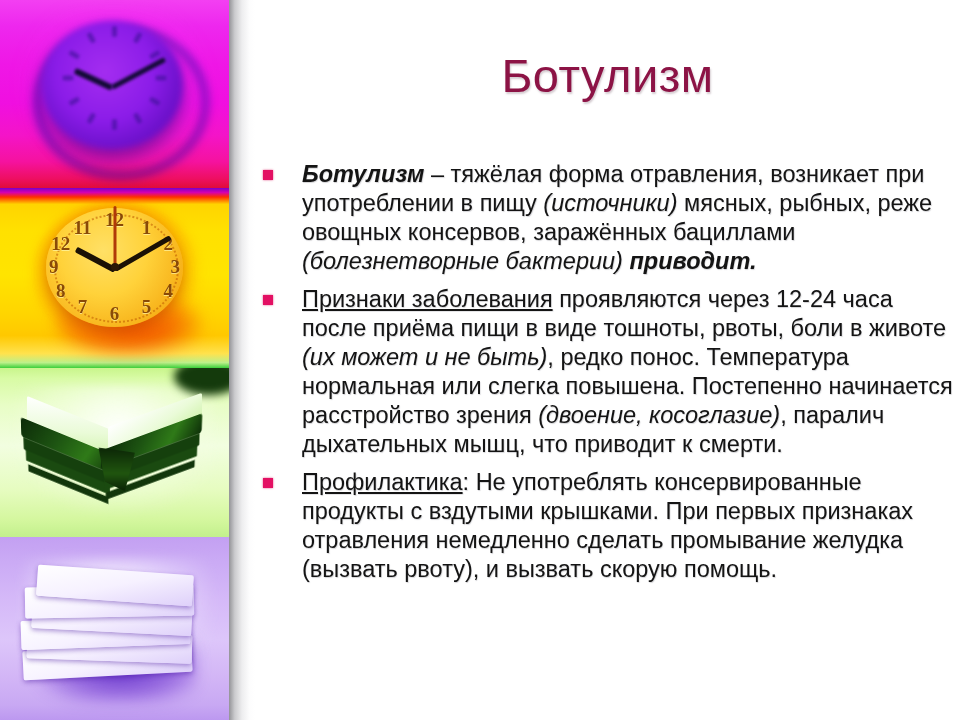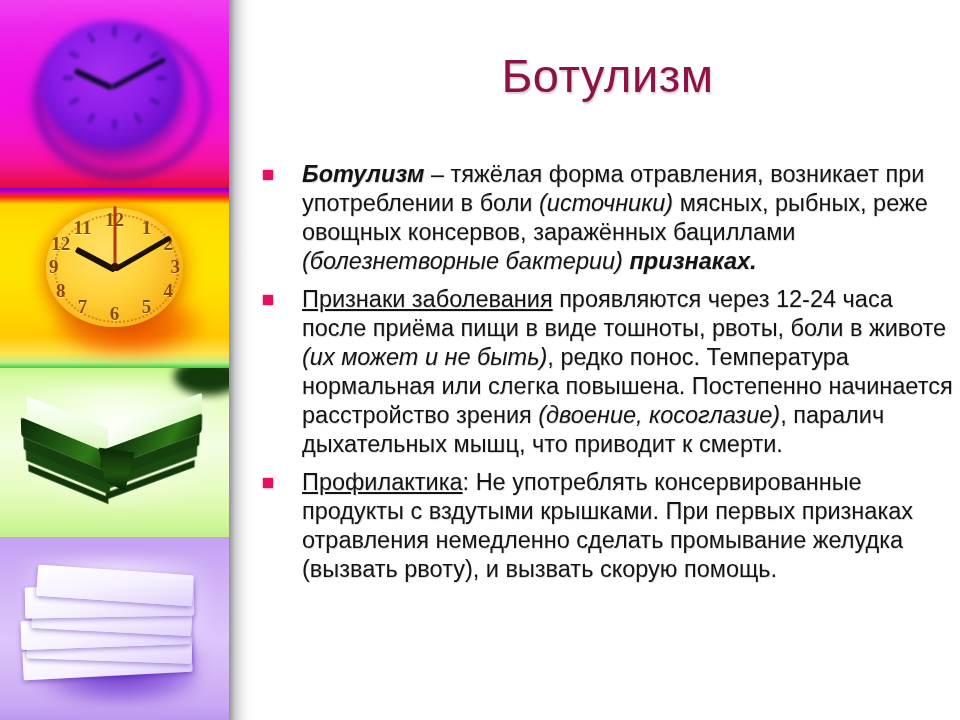--- a/index.html
+++ b/index.html
@@ -418,21 +418,21 @@
   <div id="strip-shadow"></div>
 
   <div id="content">
 
     <div id="slide-title">Ботулизм</div>
 
     <div id="bullet-list">
 
       <div class="bullet-item">
         <span class="bullet-marker"></span>
-        <span class="bbi">Ботулизм</span><span> – тяжёлая форма отравления, возникает при употреблении в боли </span><span class="bi">(источники)</span><span> мясных, рыбных, реже овощных консервов, заражённых бациллами </span><span class="bi">(болезнетворные бактерии)</span><span> </span><span class="bbi">признаках.</span>
+        <span class="bbi">Ботулизм</span><span> – тяжёлая форма отравления, возникает при употреблении в пищу </span><span class="bi">(источники)</span><span> мясных, рыбных, реже овощных консервов, заражённых бациллами </span><span class="bi">(болезнетворные бактерии)</span><span> </span><span class="bbi">приводит.</span>
       </div>
 
       <div class="bullet-item">
         <span class="bullet-marker"></span>
         <span class="bu">Признаки заболевания</span><span> проявляются через 12-24 часа после приёма пищи в виде тошноты, рвоты, боли в животе </span><span class="bi">(их может и не быть)</span><span>, редко понос. Температура нормальная или слегка повышена. Постепенно начинается расстройство зрения </span><span class="bi">(двоение, косоглазие)</span><span>, паралич дыхательных мышц, что приводит к смерти.</span>
       </div>
 
       <div class="bullet-item">
         <span class="bullet-marker"></span>
         <span class="bu">Профилактика</span><span>: Не употреблять консервированные продукты с вздутыми крышками. При первых признаках отравления немедленно сделать промывание желудка (вызвать рвоту), и вызвать скорую помощь.</span>

